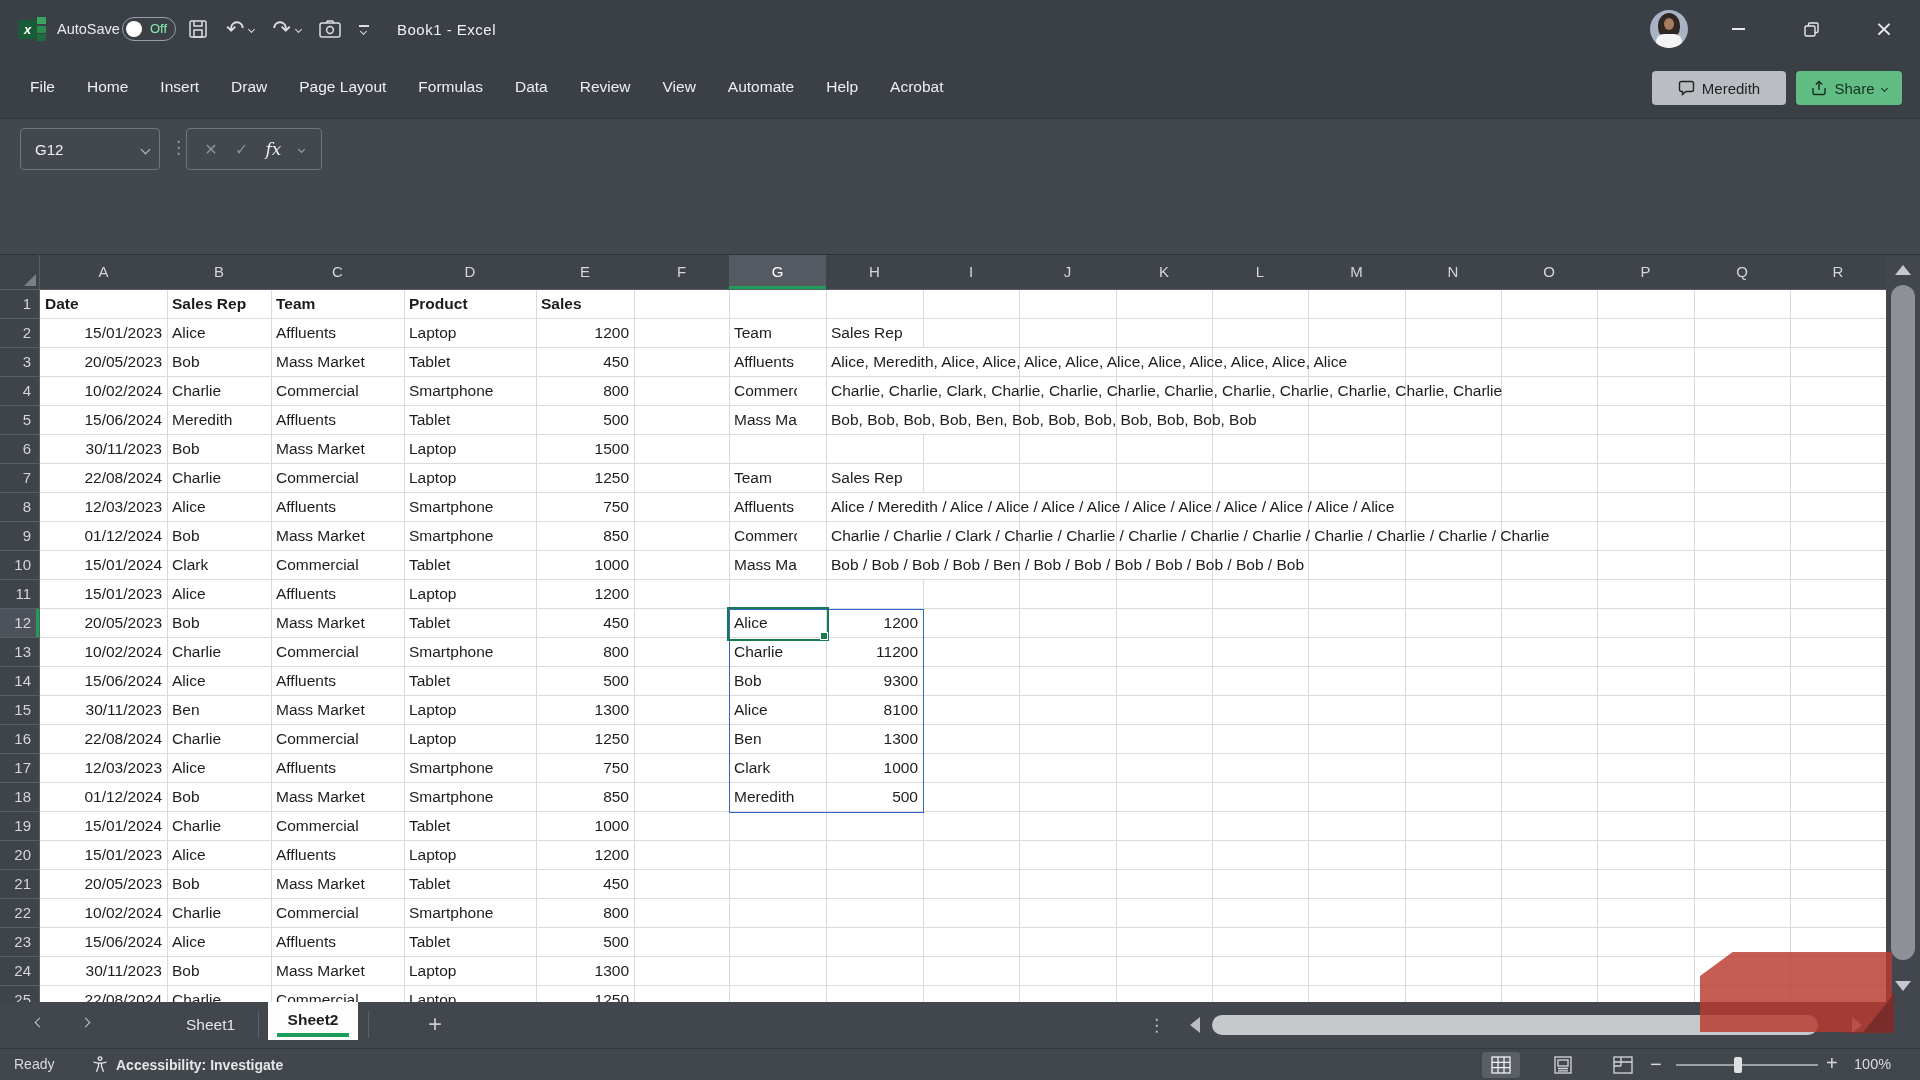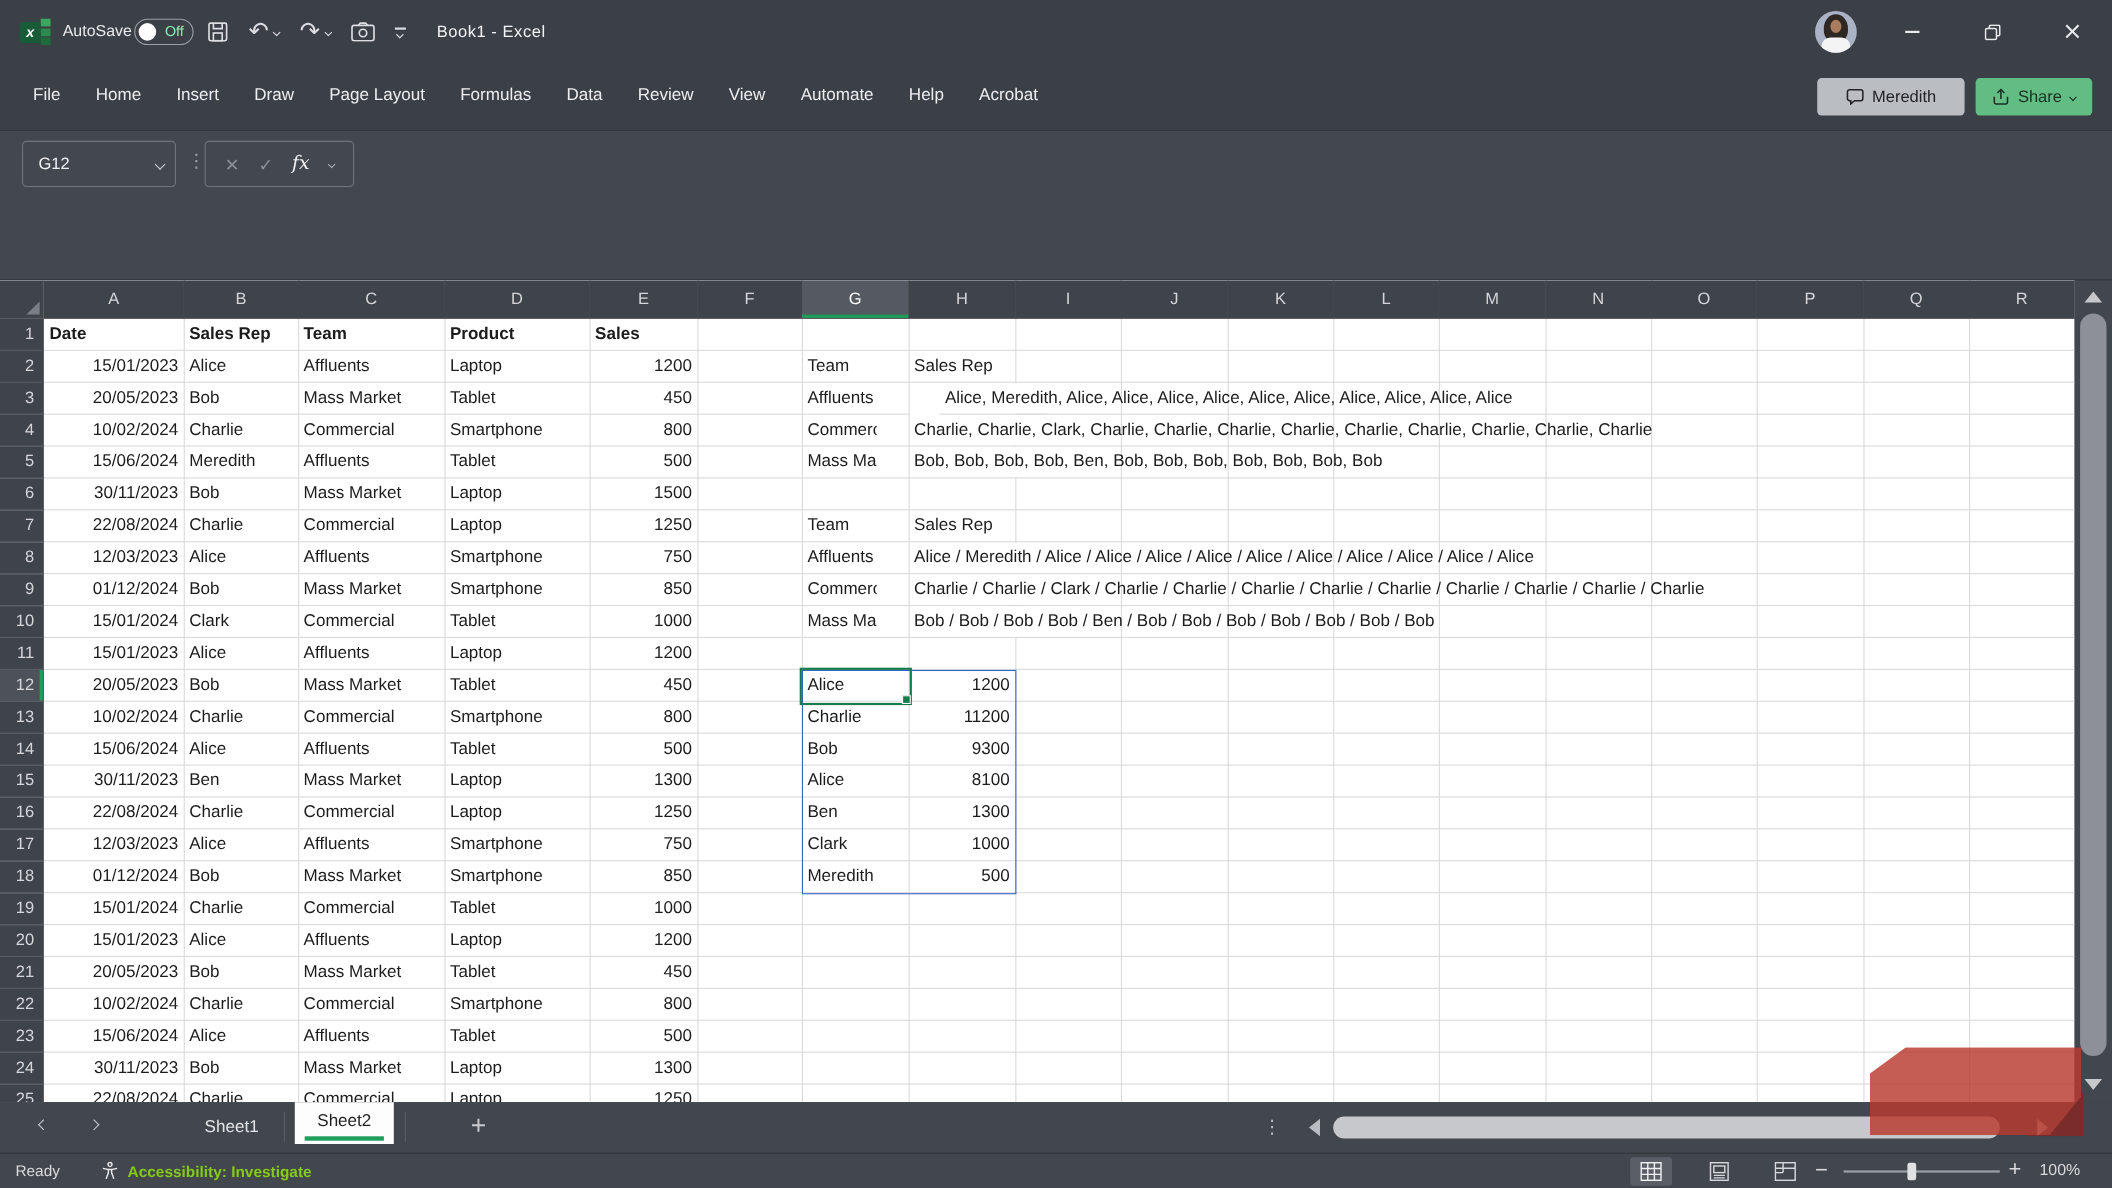--- a/index.html
+++ b/index.html
@@ -97,33 +97,33 @@
   .vthumb{position:absolute;left:5px;top:30px;width:24px;height:675px;background:#8d9197;border-radius:12px;}
   .varrow-up{position:absolute;left:9px;top:10px;border-width:0 8px 10px 8px;border-color:transparent transparent #c6c8cb transparent;}
   .varrow-down{position:absolute;left:9px;top:726px;border-width:10px 8px 0 8px;border-color:#c6c8cb transparent transparent transparent;}
 
   
   .tabbar{position:absolute;left:0;top:1002px;width:1920px;height:46px;background:#42464d;color:#c8cacd;}
   .tnav{position:absolute;top:17px;color:#c8cacd;}
   .sheet-inactive{position:absolute;left:172px;top:0;height:46px;line-height:46px;font-size:15.5px;color:#e4e6e8;padding:0 14px;}
   .tabdiv{position:absolute;top:9px;width:1px;height:27px;background:#5c6067;}
   .sheet-active{position:absolute;left:268px;top:0;width:90px;height:38px;background:#fdfdfd;color:#1f1f1f;
-                font-weight:normal;font-size:15.5px;text-align:center;line-height:36px;}
+                font-weight:bold;font-size:15.5px;text-align:center;line-height:36px;}
   .sheet-active::after{content:"";position:absolute;left:9px;right:9px;bottom:3px;height:4px;background:var(--accent-green,#1f9d5b);}
   .newsheet{position:absolute;left:420px;top:0;height:46px;line-height:44px;font-size:24px;color:#c8cacd;padding:0 8px;}
   .tdots{position:absolute;left:1148px;top:0;height:46px;line-height:46px;font-size:17px;font-family:"DejaVu Sans",sans-serif;color:#b9bcc0;}
   .hthumb{position:absolute;left:1212px;top:13px;width:606px;height:20px;background:#c6c8cb;border-radius:10px;}
   .harrow-left{position:absolute;left:1190px;top:15px;border-width:8px 10px 8px 0;border-color:transparent #b9bcc0 transparent transparent;}
   .harrow-right{position:absolute;left:1852px;top:15px;border-width:8px 0 8px 10px;border-color:transparent transparent transparent #b9bcc0;}
 
   
   .statusbar{position:absolute;left:0;top:1048px;width:1920px;height:32px;background:#42464d;border-top:1px solid #34373d;color:#d9dadc;font-size:14px;}
   .sb-ready{position:absolute;left:14px;top:0;line-height:31px;}
   .sb-acc{position:absolute;left:92px;top:0;height:31px;display:flex;align-items:center;gap:8px;}
-  .sb-acc b{color:#84cc16;}
+  .sb-acc b{color:#e5e5e5;}
   .viewbtn{position:absolute;top:3px;width:38px;height:26px;display:flex;align-items:center;justify-content:center;border-radius:3px;}
   .viewbtn.on{background:#5a5e66;}
   .zminus{position:absolute;left:1650px;top:0;line-height:30px;font-size:20px;}
   .ztrack{position:absolute;left:1676px;top:15px;width:142px;height:2px;background:#9ba0a6;}
   .zknob{position:absolute;left:1734px;top:8px;width:8px;height:16px;background:#dfe1e3;border-radius:2px;}
   .zplus{position:absolute;left:1826px;top:0;line-height:29px;font-size:20px;}
   .zlevel{position:absolute;left:1854px;top:0;line-height:31px;font-size:14.5px;}
 
   
   .muo{position:absolute;left:1700px;top:952px;width:192px;height:80px;z-index:9;opacity:.82;pointer-events:none;}
@@ -399,21 +399,21 @@
       </div>
       <div class="cell r" style="left: 536px; top: 93px; width: 99px; height: 29px;">
         <span>450</span>
       </div>
       <div class="cell" style="left: 634px; top: 93px; width: 96px; height: 29px;">
         <span></span>
       </div>
       <div class="cell" style="left: 729px; top: 93px; width: 98px; height: 29px;">
         <span>Affluents</span>
       </div>
-      <div class="cell ovf" style="left: 826px; top: 93px; width: 98px; height: 29px; margin-left: 28px;">
+      <div class="cell ovf" style="left: 826px; top: 93px; width: 98px; height: 29px;">
         <span>Alice, Meredith, Alice, Alice, Alice, Alice, Alice, Alice, Alice, Alice, Alice, Alice</span>
       </div>
       <div class="cell" style="left: 923px; top: 93px; width: 97px; height: 29px;">
         <span></span>
       </div>
       <div class="cell" style="left: 1019px; top: 93px; width: 98px; height: 29px;">
         <span></span>
       </div>
       <div class="cell" style="left: 1116px; top: 93px; width: 97px; height: 29px;">
         <span></span>

